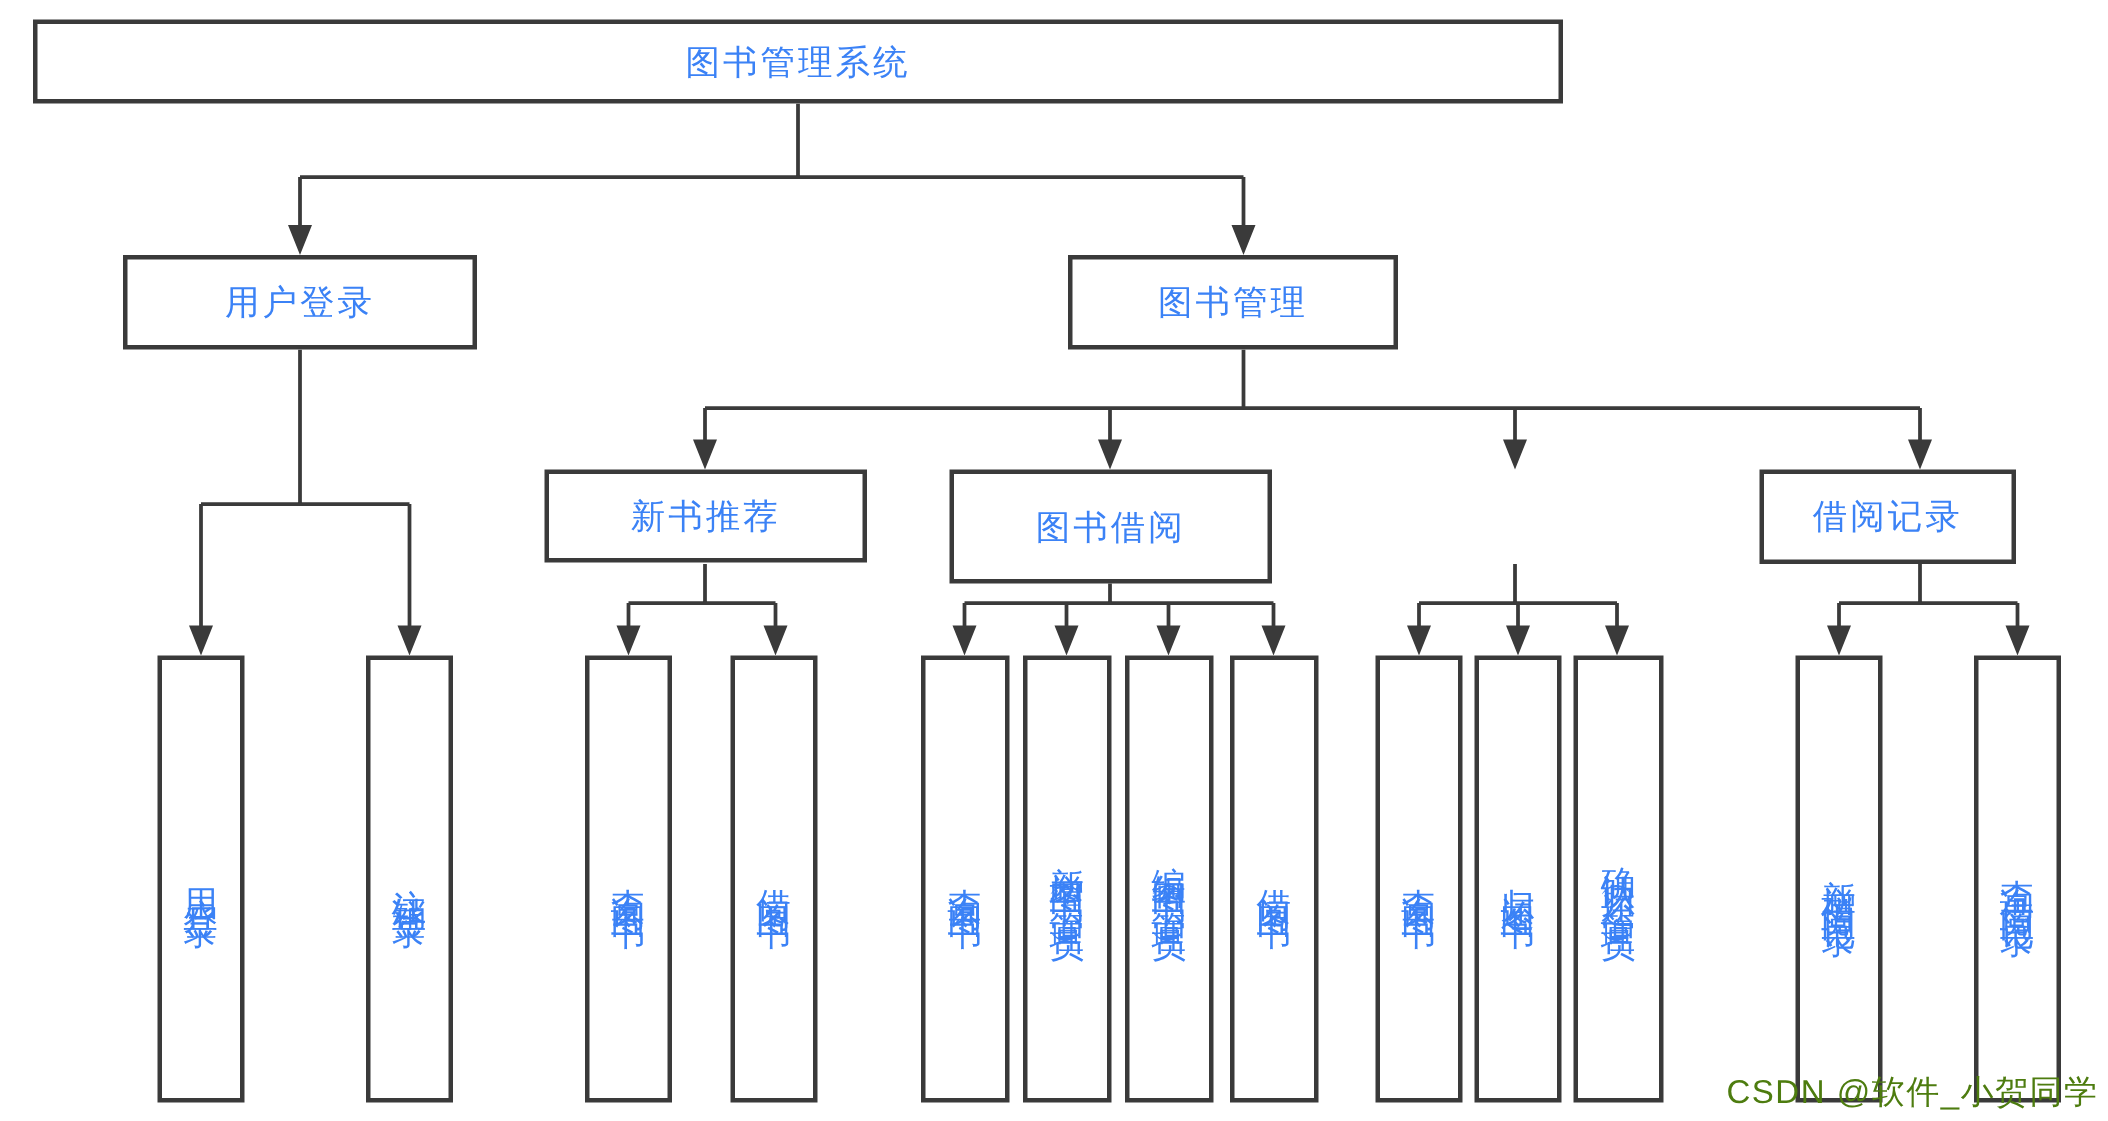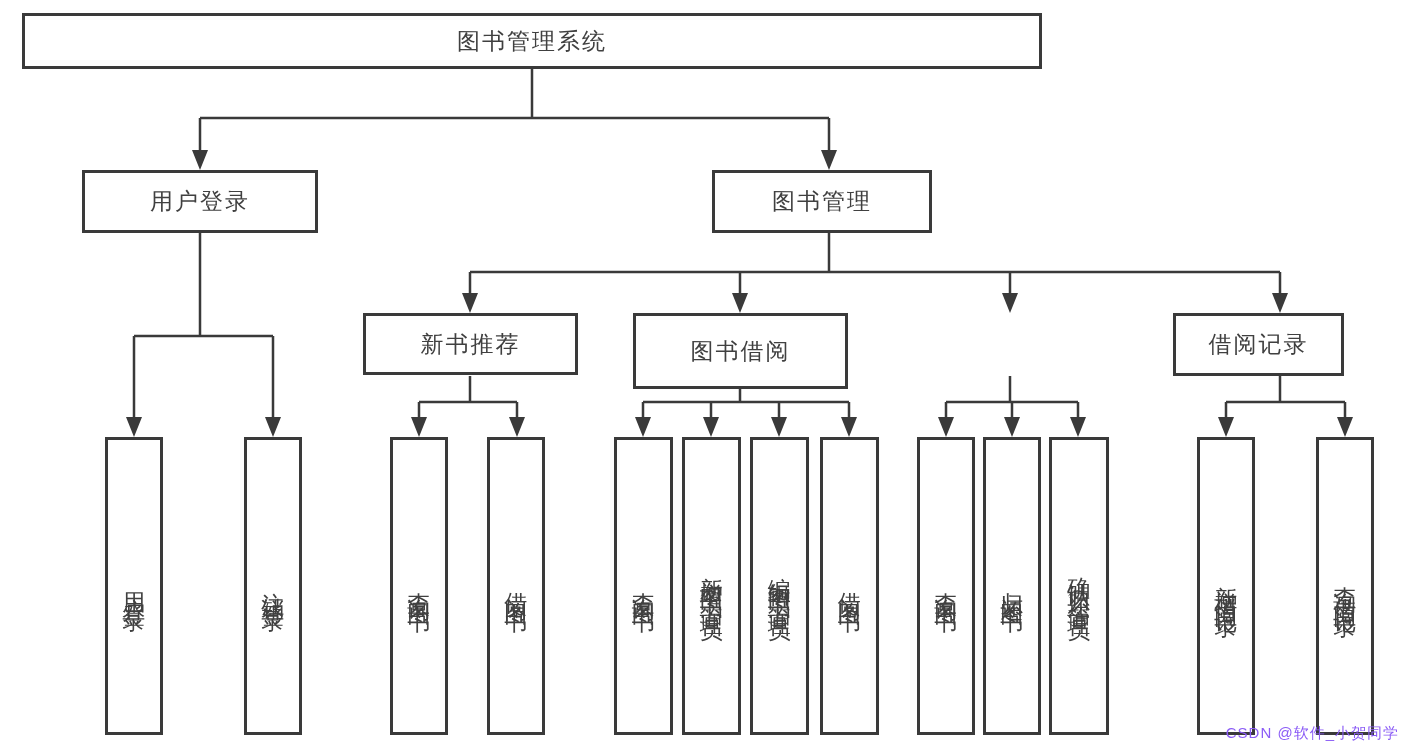--- a/index.html
+++ b/index.html
@@ -12,38 +12,38 @@
   }
   .connectors{position:absolute;left:0;top:0;z-index:1;}
   .connectors .lines{fill:none;stroke:#3a3a3a;stroke-width:2.5;}
   .connectors .arrows{fill:#3a3a3a;stroke:none;}
   .box{
     position:absolute;
     box-sizing:border-box;
     background:#ffffff;
     border:3px solid #3a3a3a;
     display:flex;align-items:center;justify-content:center;
-    color:#404040;
+    color:#3b82f6;
     font-size:23px;
     z-index:2;
     text-align:center;
   }
   .box.h span{letter-spacing:2px;white-space:nowrap;}
   .box.v span{
     writing-mode:vertical-rl;
     text-orientation:mixed;
     letter-spacing:6px;
     line-height:1.15;
     white-space:nowrap;
   }
   .watermark{
     position:absolute;
     right:6px;bottom:4px;
-    color:#8b5cf6;
-    font-size:15px;
+    color:#4d7c0f;
+    font-size:22px;
     letter-spacing:1px;
     z-index:3;
     white-space:nowrap;
   }
 </style>
 </head>
 <body>
 
 <div class="canvas">
 

